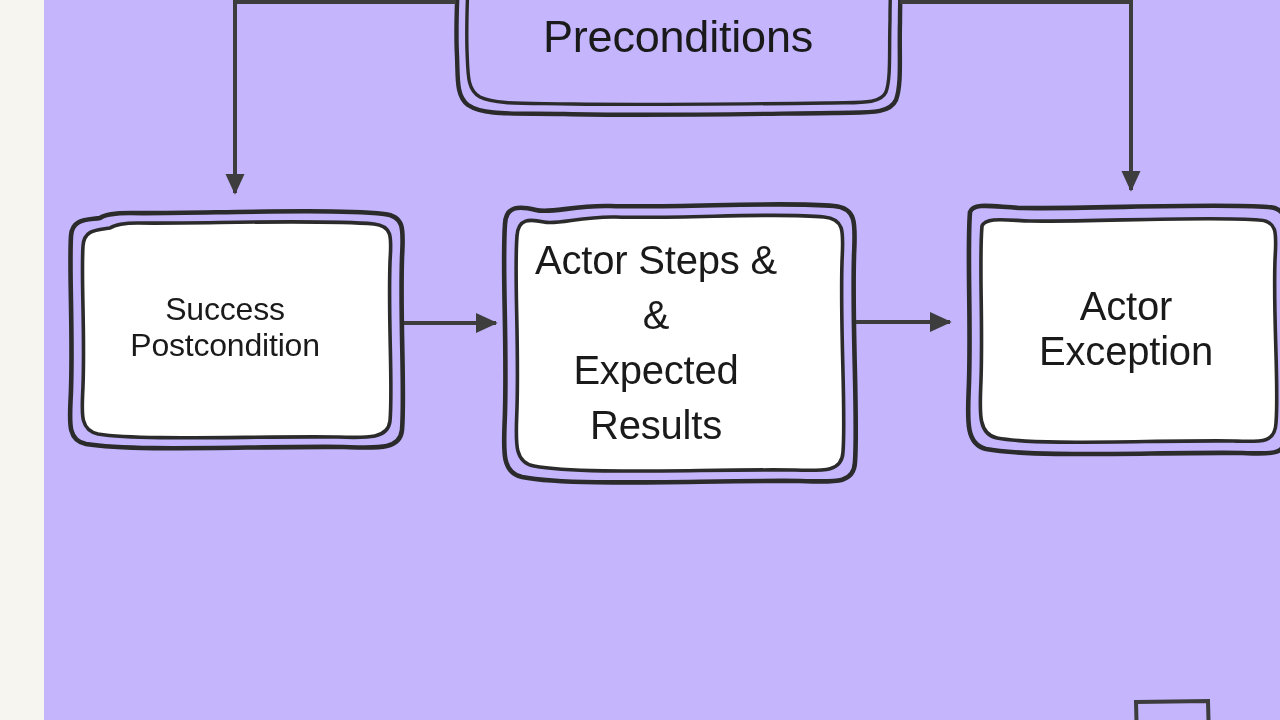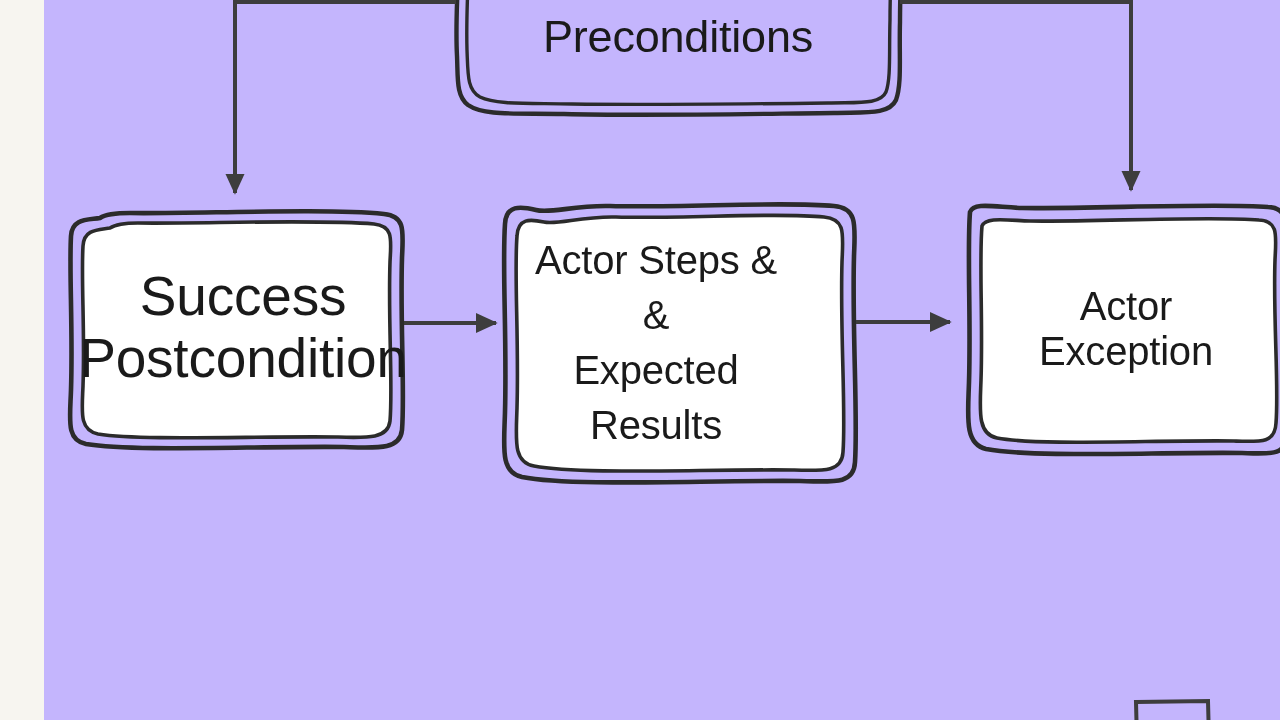--- a/index.html
+++ b/index.html
@@ -53,25 +53,25 @@
     top: -52px;
     width: 444px;
     height: 118px;
     font-size: 45px;
     justify-content: flex-end;
     padding-bottom: 4px;
     box-sizing: border-box;
   }
 
   #label-success-postcondition {
-    left: 32px;
+    left: 14px;
     top: 212px;
     width: 334px;
     height: 232px;
-    font-size: 55px;
+    font-size: 32px;
   }
 
   #label-actor-steps {
     left: 438px;
     top: 206px;
     width: 348px;
     height: 274px;
     font-size: 40px;
     line-height: 1.37;
   }

